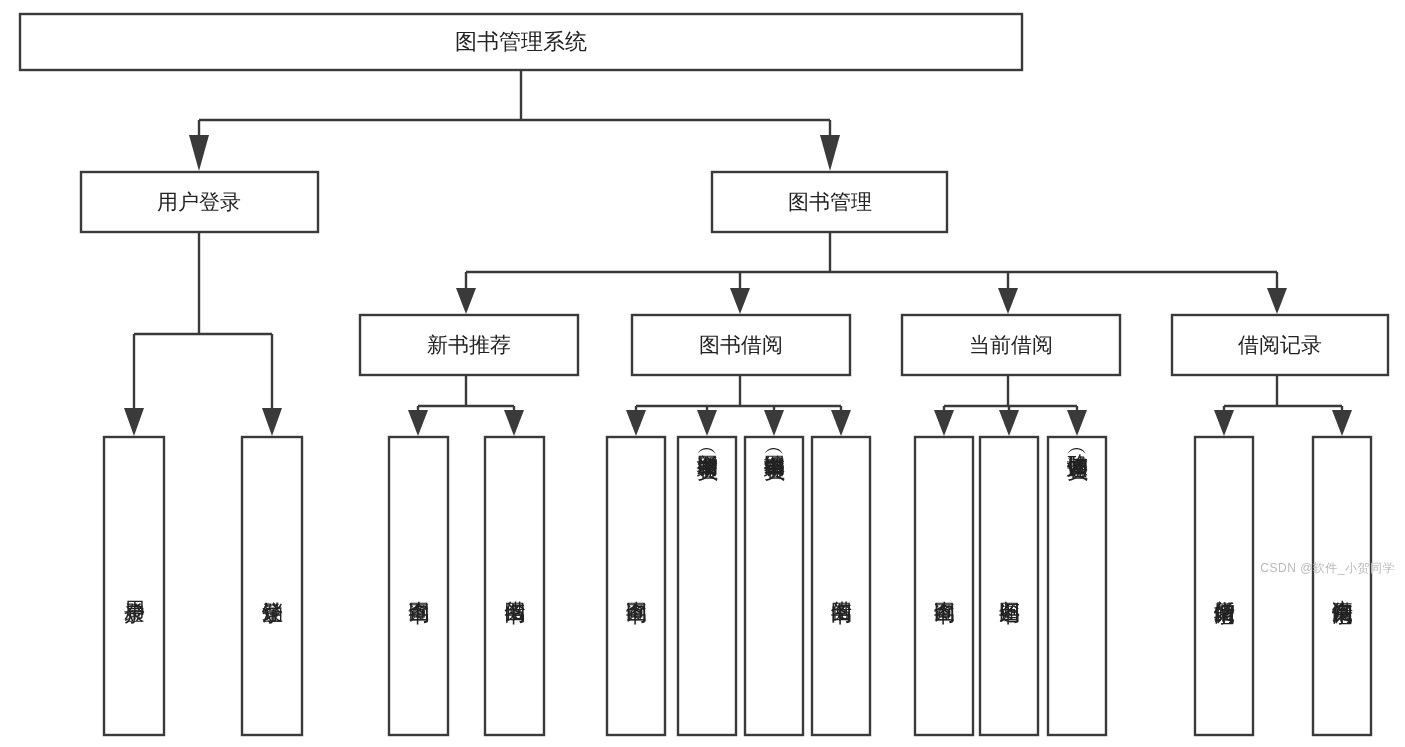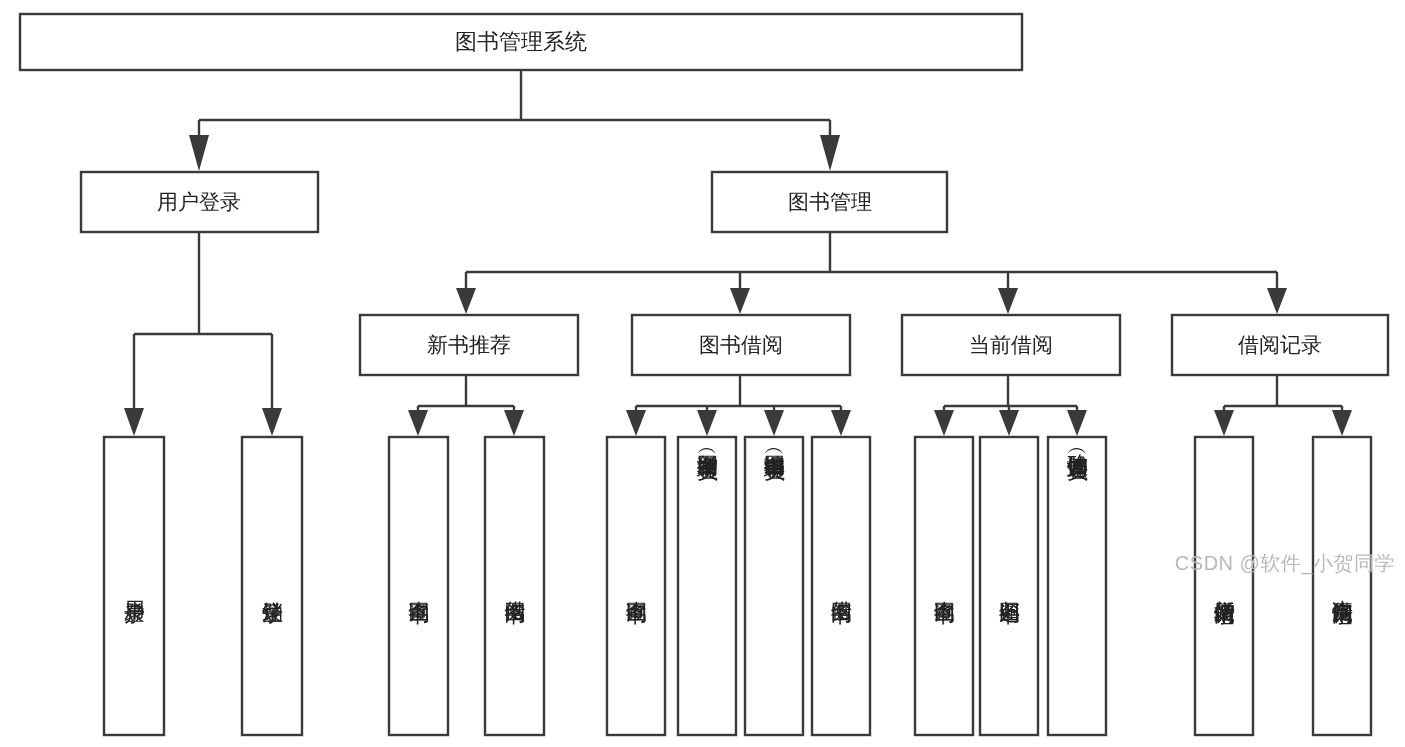--- a/index.html
+++ b/index.html
@@ -71,21 +71,21 @@
     color: #222222;
     letter-spacing: 1px;
     white-space: nowrap;
     text-align: center;
   }
   .watermark {
     position: absolute;
     right: 10px;
     bottom: 6px;
     font-family: "Liberation Sans", "DejaVu Sans", sans-serif;
-    font-size: 20px;
+    font-size: 12px;
     color: #b9b9b9;
     letter-spacing: 0.5px;
     white-space: nowrap;
   }
 </style>
 </head>
 <body>
 
 <div id="diagram-root">
 

